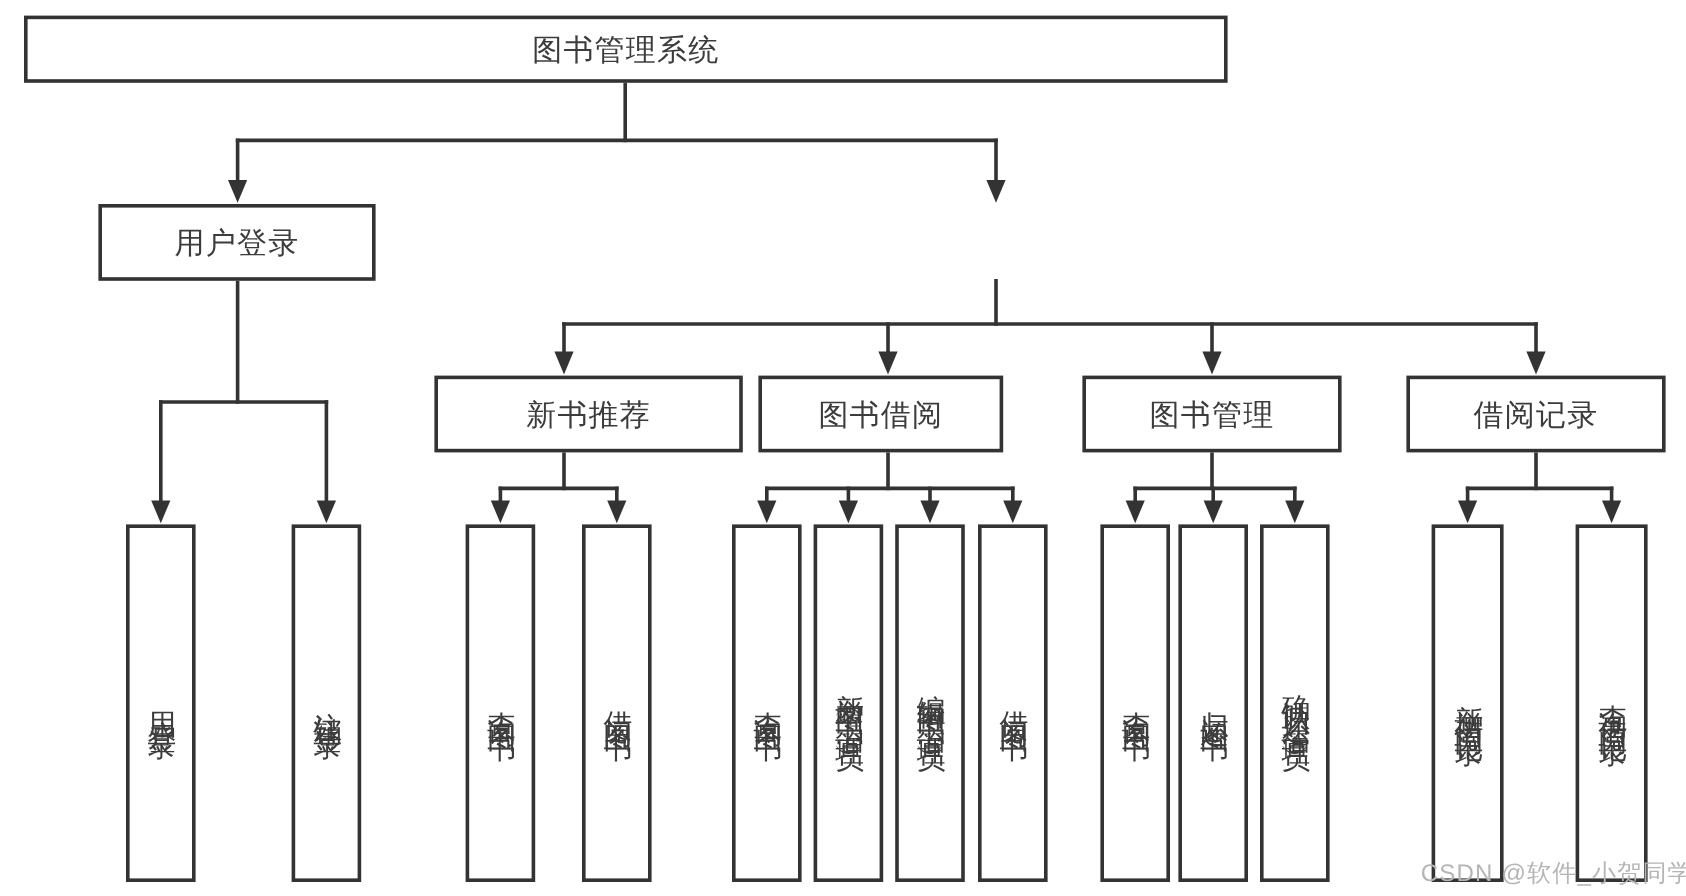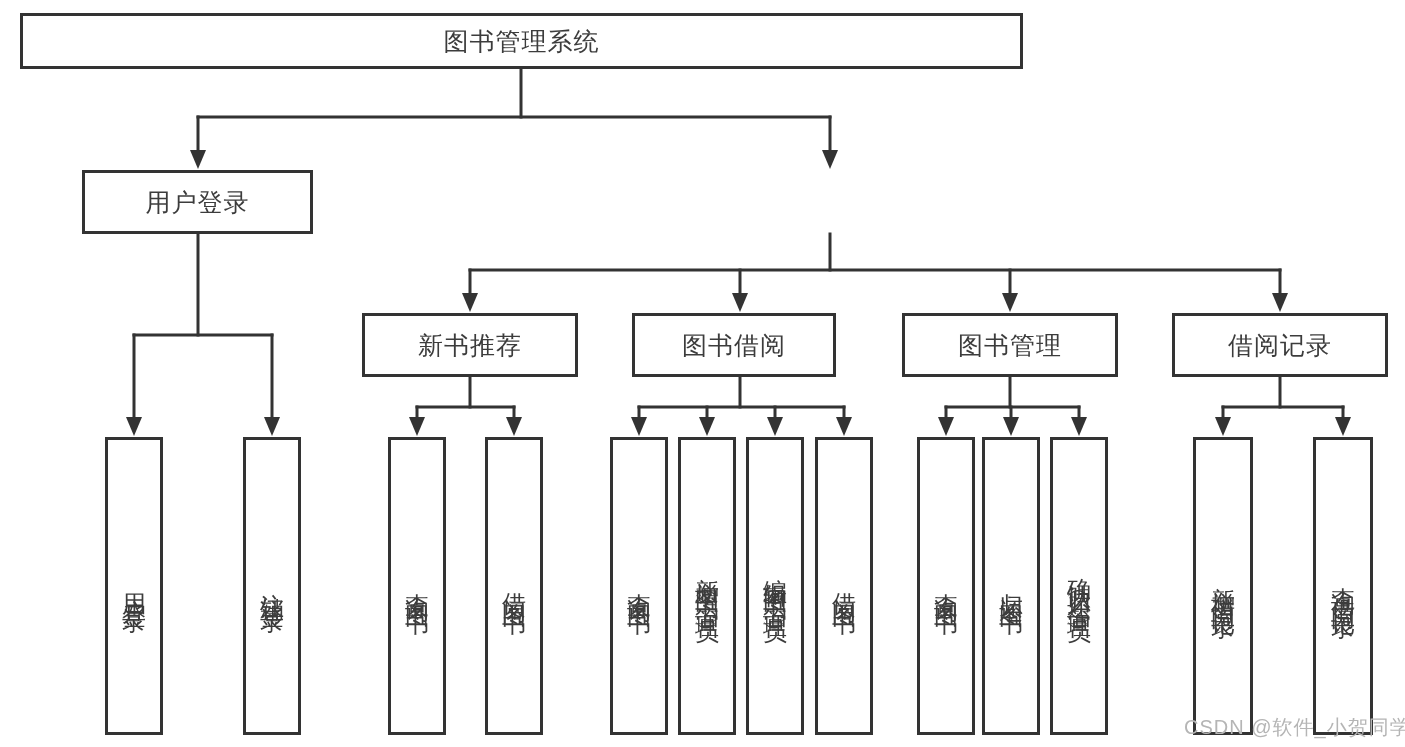--- a/index.html
+++ b/index.html
@@ -132,21 +132,21 @@
   </svg>
 
   <div class="node hbox root">
     <span>图书管理系统</span>
   </div>
 
   <div class="node hbox lvl2" style="left:82px;top:170px;width:231px;">
     <span>用户登录</span>
   </div>
 
-  <div class="node hbox lvl3" style="left:362px;top:313px;width:216px;">
+  <div class="node hbox lvl3" style="left:362px;top:313px;width:257px;">
     <span>新书推荐</span>
   </div>
   <div class="node hbox lvl3" style="left:632px;top:313px;width:204px;">
     <span>图书借阅</span>
   </div>
   <div class="node hbox lvl3" style="left:902px;top:313px;width:216px;">
     <span>图书管理</span>
   </div>
   <div class="node hbox lvl3" style="left:1172px;top:313px;width:216px;">
     <span>借阅记录</span>

